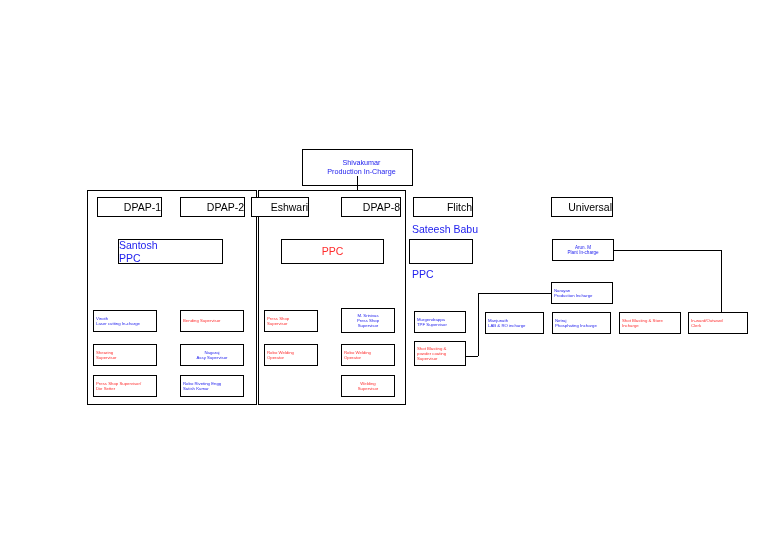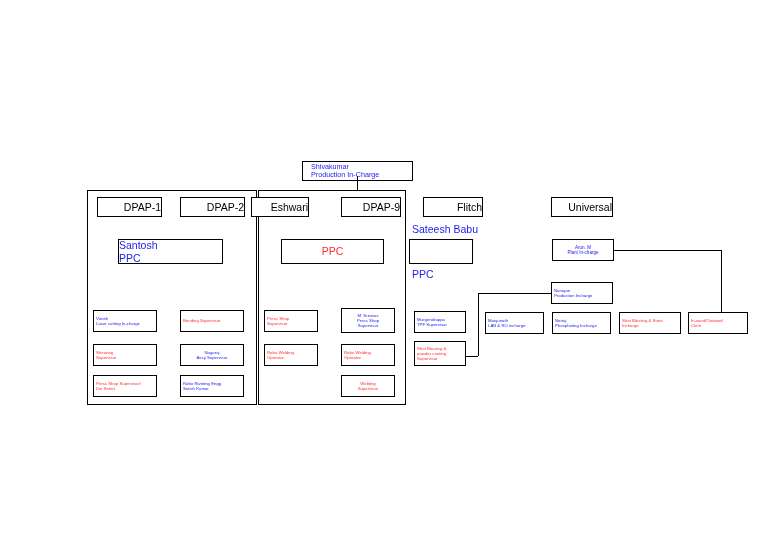--- a/index.html
+++ b/index.html
@@ -80,43 +80,43 @@
   
   .ln-h,.ln-v{position:absolute;background:#000000;}
   .ln-h{height:1px;}
   .ln-v{width:1px;}
 </style>
 </head>
 <body>
 
 <div id="chart-root">
 
-  <div class="box title-box" style="left:302px;top:161px;width:111px;height:20px;">
+  <div class="box title-box" style="left:302px;top:149px;width:111px;height:37px;text-align:center;">
     <span class="ln blue">Shivakumar</span>
     <span class="ln blue">Production In-Charge</span>
   </div>
 
   <div class="ln-v" style="left:357px;top:176px;height:14px;"></div>
 
   <div class="frame" style="left:87px;top:190px;width:170px;height:215px;"></div>
   <div class="frame" style="left:258px;top:190px;width:148px;height:215px;"></div>
 
   <div class="box hdr" style="left:97px;top:197px;width:65px;height:20px;">
     <span class="ln black">DPAP-1</span>
   </div>
   <div class="box hdr" style="left:180px;top:197px;width:65px;height:20px;">
     <span class="ln black">DPAP-2</span>
   </div>
   <div class="box hdr" style="left:251px;top:197px;width:58px;height:20px;">
     <span class="ln black">Eshwari</span>
   </div>
   <div class="box hdr" style="left:341px;top:197px;width:60px;height:20px;">
-    <span class="ln black">DPAP-9</span>
-  </div>
-  <div class="box hdr" style="left:423px;top:197px;width:60px;height:20px;">
+    <span class="ln black">DPAP-8</span>
+  </div>
+  <div class="box hdr" style="left:413px;top:197px;width:60px;height:20px;">
     <span class="ln black">Flitch</span>
   </div>
   <div class="box hdr" style="left:551px;top:197px;width:62px;height:20px;">
     <span class="ln black">Universal</span>
   </div>
 
   <div class="box ppc" style="left:118px;top:239px;width:105px;height:25px;">
     <span class="ln blue">Santosh</span>
     <span class="ln blue">PPC</span>
   </div>

